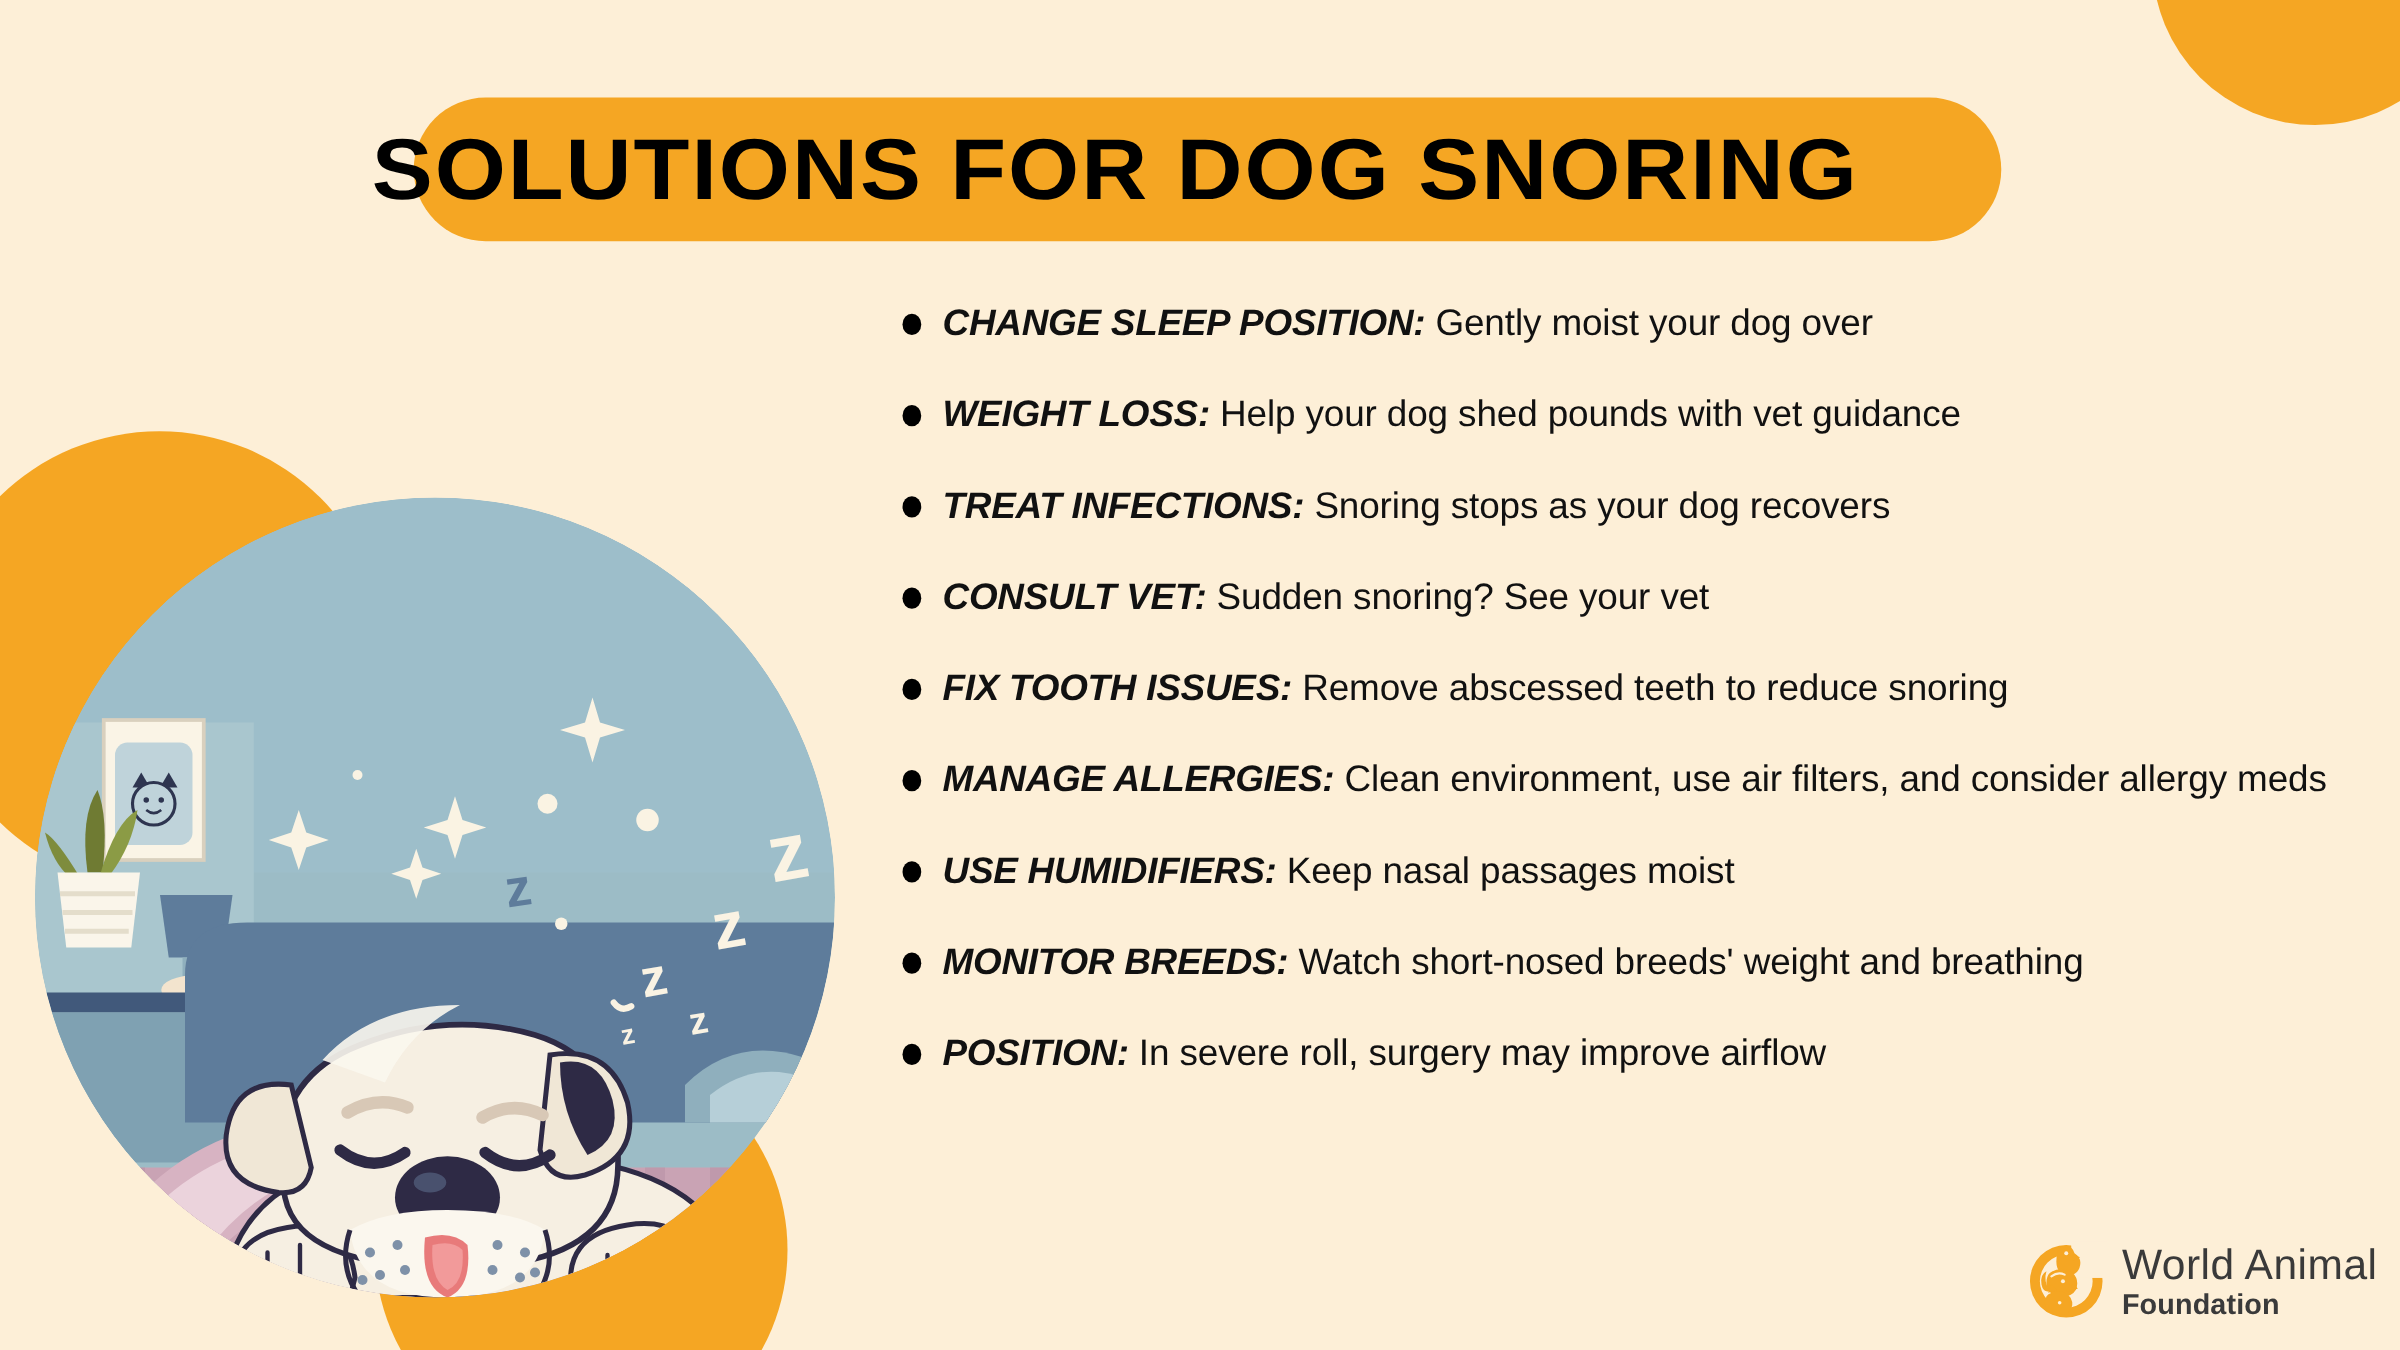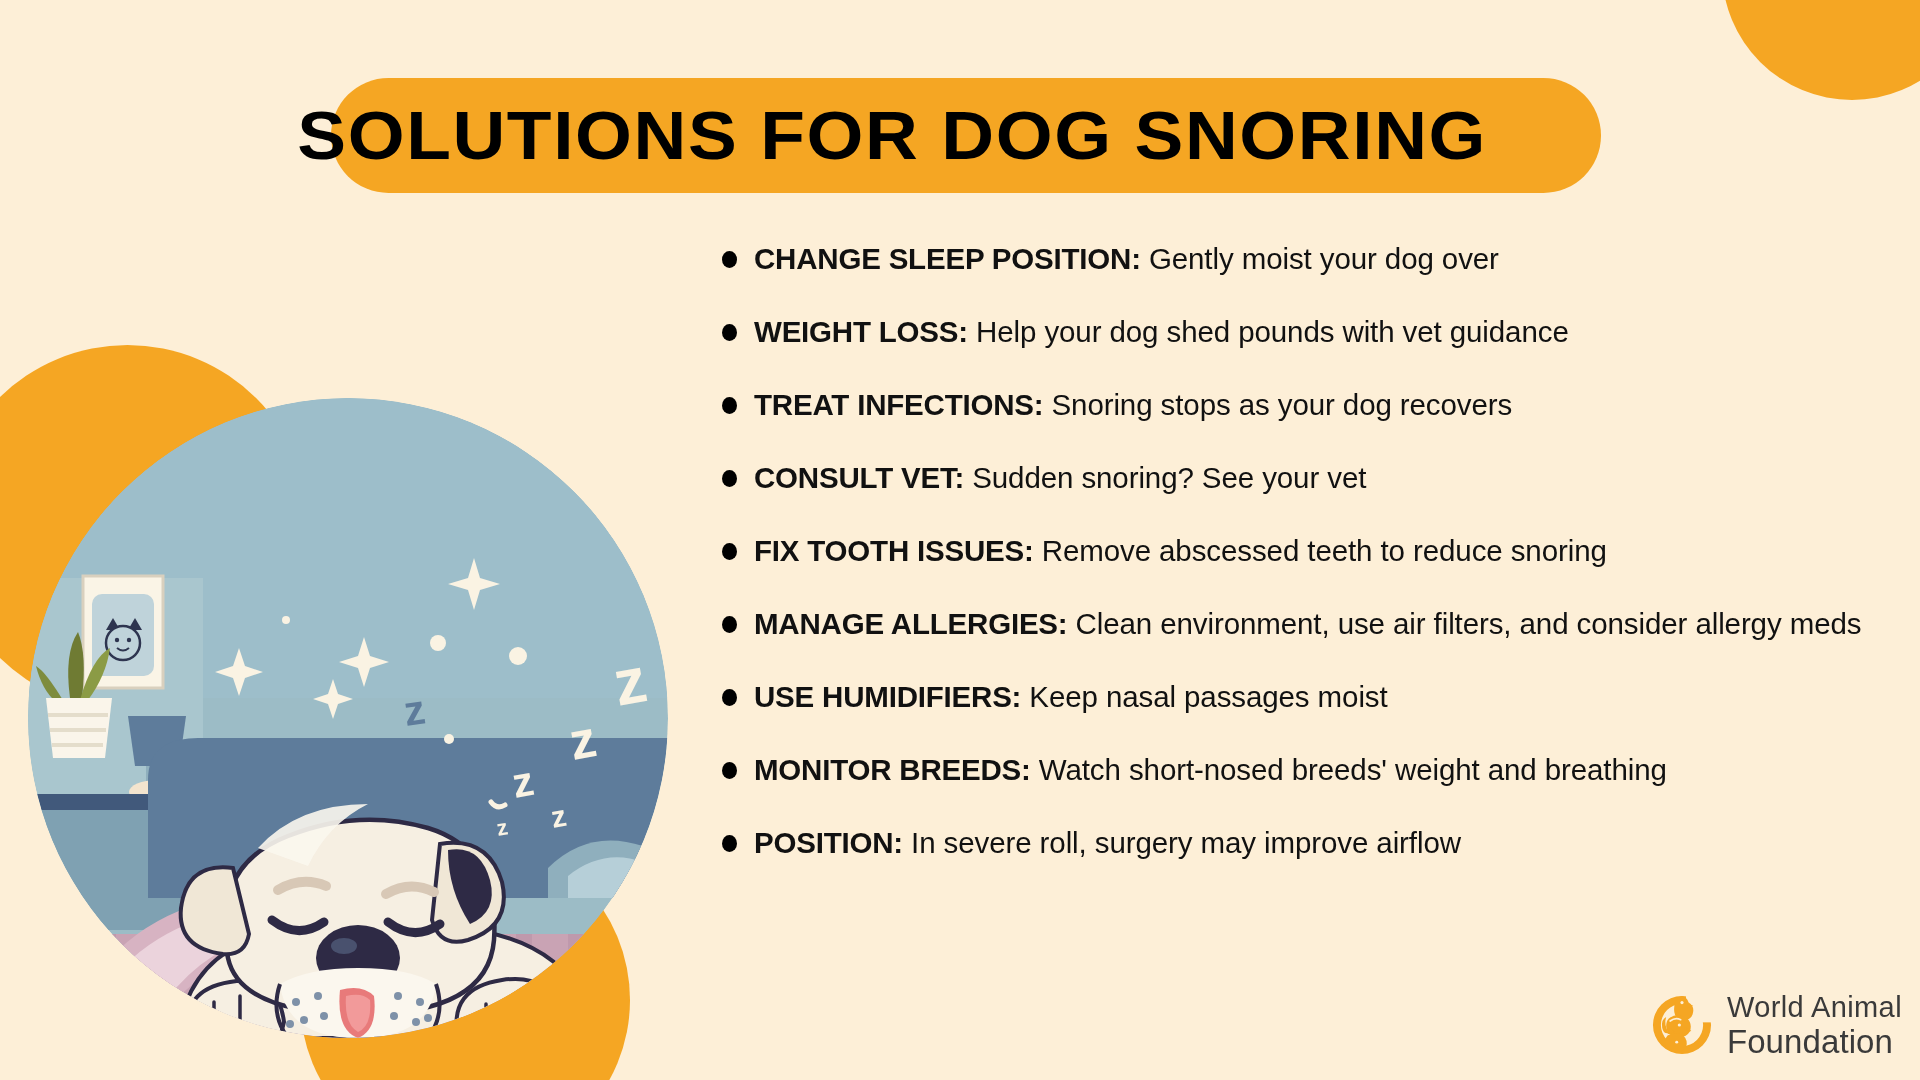--- a/index.html
+++ b/index.html
@@ -69,36 +69,37 @@
   }
   .solution-text {
     font-size:29.5px;
     line-height:1.27;
     color:#111;
     letter-spacing:-0.1px;
   }
   .solution-label {
     font-weight:700;
     letter-spacing:-0.2px;
+    font-style:italic;
   }
 
   
   #logo {
     position:absolute;
     right:18px; bottom:22px;
     display:flex; align-items:center;
   }
   #logo-mark { width:66px; height:66px; margin-right:12px; flex:0 0 auto; }
   #logo-words { display:flex; flex-direction:column; line-height:1; }
   #logo-line-1 {
-    font-size:29px; font-weight:400; color:#3a3a3a;
+    font-size:34px; font-weight:400; color:#3a3a3a;
     letter-spacing:0.4px;
   }
   #logo-line-2 {
-    font-size:33px; font-weight:400; color:#3a3a3a;
+    font-size:23px; font-weight:700; color:#3a3a3a;
     letter-spacing:0.1px; margin-top:3px;
   }
 </style>
 </head>
 <body>
 
 <div class="blob" id="blob-top-right"></div>
 <div class="blob" id="blob-left"></div>
 <div class="blob" id="blob-bottom"></div>
 

